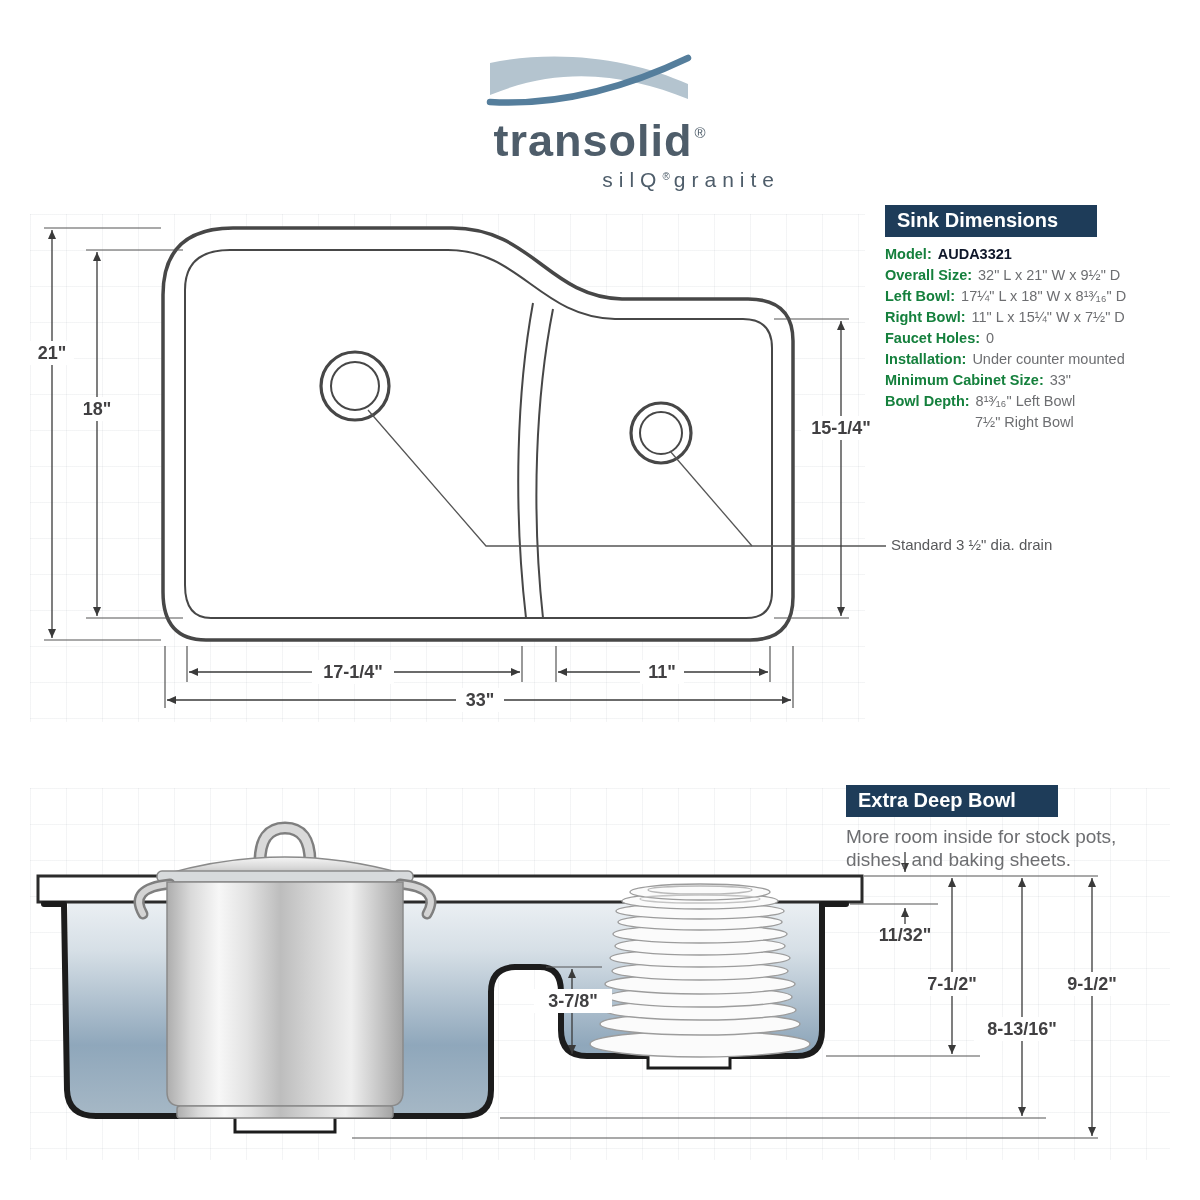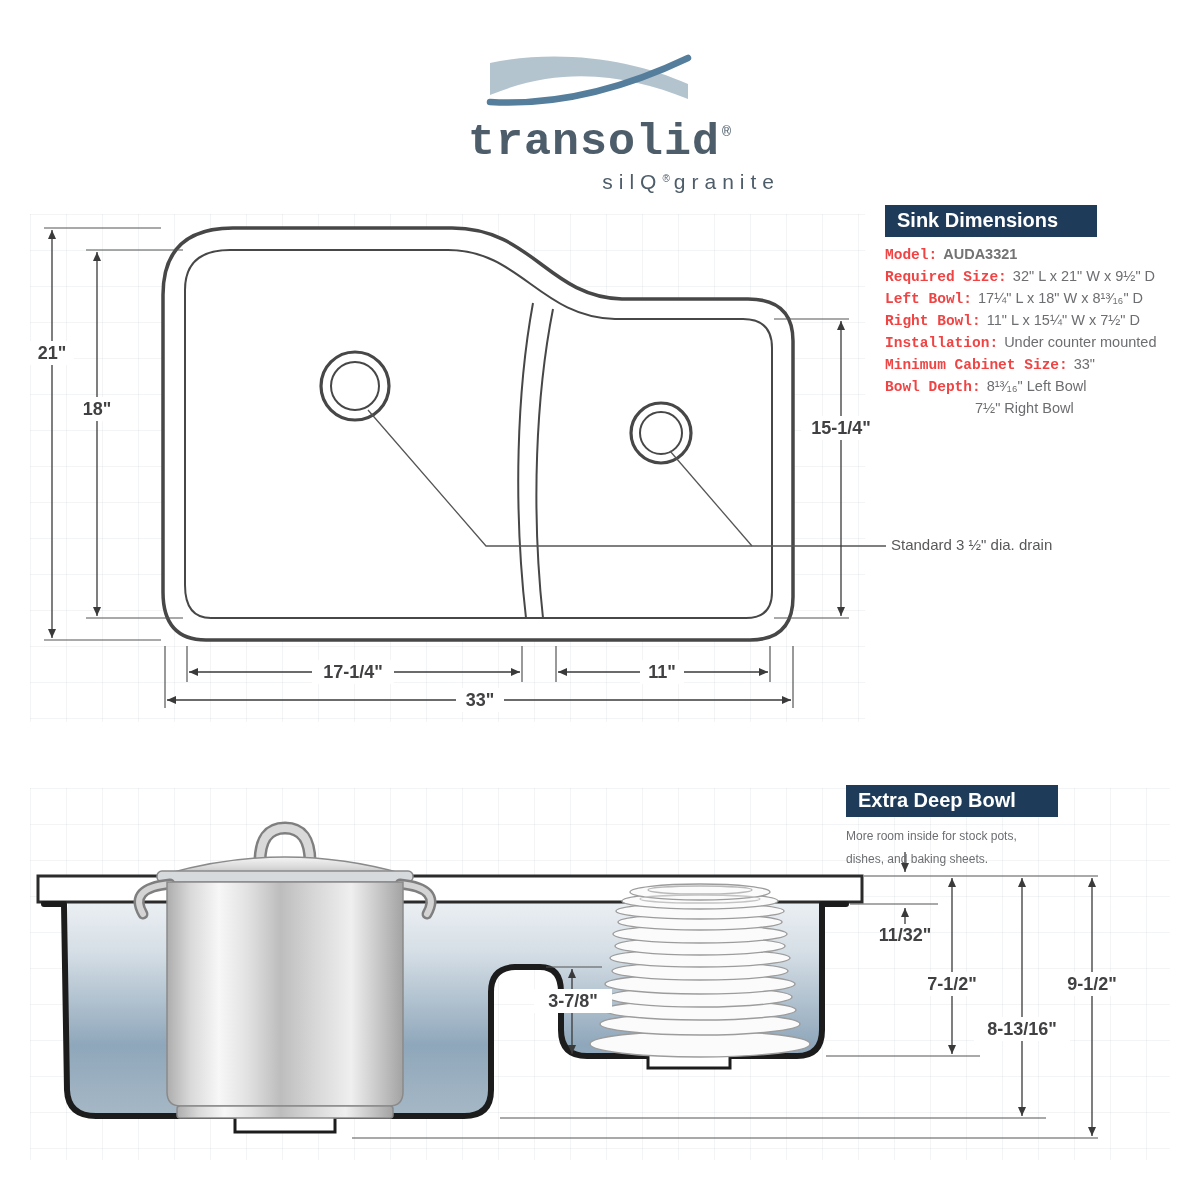--- a/index.html
+++ b/index.html
@@ -7,36 +7,36 @@
   .grid-bg{position:absolute;z-index:0;
     background-image:
       linear-gradient(to right, rgba(110,120,135,0.08) 1px, transparent 1px),
       linear-gradient(to bottom, rgba(110,120,135,0.08) 1px, transparent 1px);
     background-size:36px 36px;}
   #canvas{position:absolute;left:0;top:0;z-index:1;}
   .dim{font:700 18px "Liberation Sans",sans-serif;fill:#414042;}
   .overlay{position:absolute;z-index:2;}
   
   .logo-text{left:420px;top:110px;width:360px;text-align:center;color:#4e5d6a;}
-  .logo-main{font-size:45px;font-weight:700;letter-spacing:1px;line-height:46px;font-family:Liberation Mono, monospace;}
+  .logo-main{font-size:45px;font-weight:700;letter-spacing:1px;line-height:46px;}
   .logo-main sup{font-size:15px;font-weight:400;vertical-align:18px;margin-left:2px;}
   .logo-sub{margin-top:4px;font-size:21px;font-weight:400;letter-spacing:6px;text-align:right;}
   .logo-sub sup{font-size:10px;vertical-align:7px;letter-spacing:0;margin:0 4px 0 0;}
   
   .panel{width:300px;}
   .panel-header{background:#1e3c59;color:#ffffff;font-size:20px;font-weight:700;
     padding:4px 12px 5px 12px;width:188px;}
   .spec-panel{left:885px;top:205px;}
   .spec-rows{margin-top:7px;font-size:14.5px;line-height:21px;color:#6d6e71;}
-  .spec-row .lbl{font-weight:700;color:#ef4444;font-family:Liberation Mono, monospace;}
+  .spec-row .lbl{font-weight:700;color:#15803d;}
   .spec-row .val{margin-left:6px;}
-  .spec-row .val.model{font-weight:700;color:#737373;text-align:center;}
+  .spec-row .val.model{font-weight:700;color:#0f172a;text-align:center;}
   .spec-row .val2{margin-left:90px;}
   .deep-panel{left:846px;top:785px;}
-  .deep-text{margin-top:8px;font-size:12px;line-height:23px;color:#6d6e71;}
+  .deep-text{margin-top:8px;font-size:19px;line-height:23px;color:#6d6e71;}
   .drain-note{left:891px;top:536px;font-size:15px;color:#58595b;width:230px;}
 </style>
 </head>
 <body>
 
 <div class="grid-bg" style="left:30px;top:214px;width:835px;height:508px;"></div>
 <div class="grid-bg" style="left:30px;top:788px;width:1140px;height:372px;"></div>
 
 <svg id="canvas" width="1200" height="1200" viewBox="0 0 1200 1200">
   <defs>
@@ -230,23 +230,24 @@
 
 <div class="overlay logo-text">
   <div class="logo-main"><span>transolid</span><sup>®</sup></div>
   <div class="logo-sub"><span>silQ</span><sup>®</sup><span>granite</span></div>
 </div>
 
 <div class="overlay panel spec-panel">
   <div class="panel-header">Sink Dimensions</div>
   <div class="spec-rows">
     <div class="spec-row"><span class="lbl">Model:</span><span class="val model">AUDA3321</span></div>
-    <div class="spec-row"><span class="lbl">Required Size:</span><span class="val">32" L x 21" W x 9½" D</span></div>
+    <div class="spec-row"><span class="lbl">Overall Size:</span><span class="val">32" L x 21" W x 9½" D</span></div>
     <div class="spec-row"><span class="lbl">Left Bowl:</span><span class="val">17¼" L x 18" W x 8¹³⁄₁₆" D</span></div>
     <div class="spec-row"><span class="lbl">Right Bowl:</span><span class="val">11" L x 15¼" W x 7½" D</span></div>
+    <div class="spec-row"><span class="lbl">Faucet Holes:</span><span class="val">0</span></div>
     <div class="spec-row"><span class="lbl">Installation:</span><span class="val">Under counter mounted</span></div>
     <div class="spec-row"><span class="lbl">Minimum Cabinet Size:</span><span class="val">33"</span></div>
     <div class="spec-row"><span class="lbl">Bowl Depth:</span><span class="val">8¹³⁄₁₆" Left Bowl</span><div class="val2">7½" Right Bowl</div></div>
   </div>
 </div>
 
 <div class="overlay drain-note">Standard 3 ½" dia. drain</div>
 
 <div class="overlay panel deep-panel">
   <div class="panel-header">Extra Deep Bowl</div>

